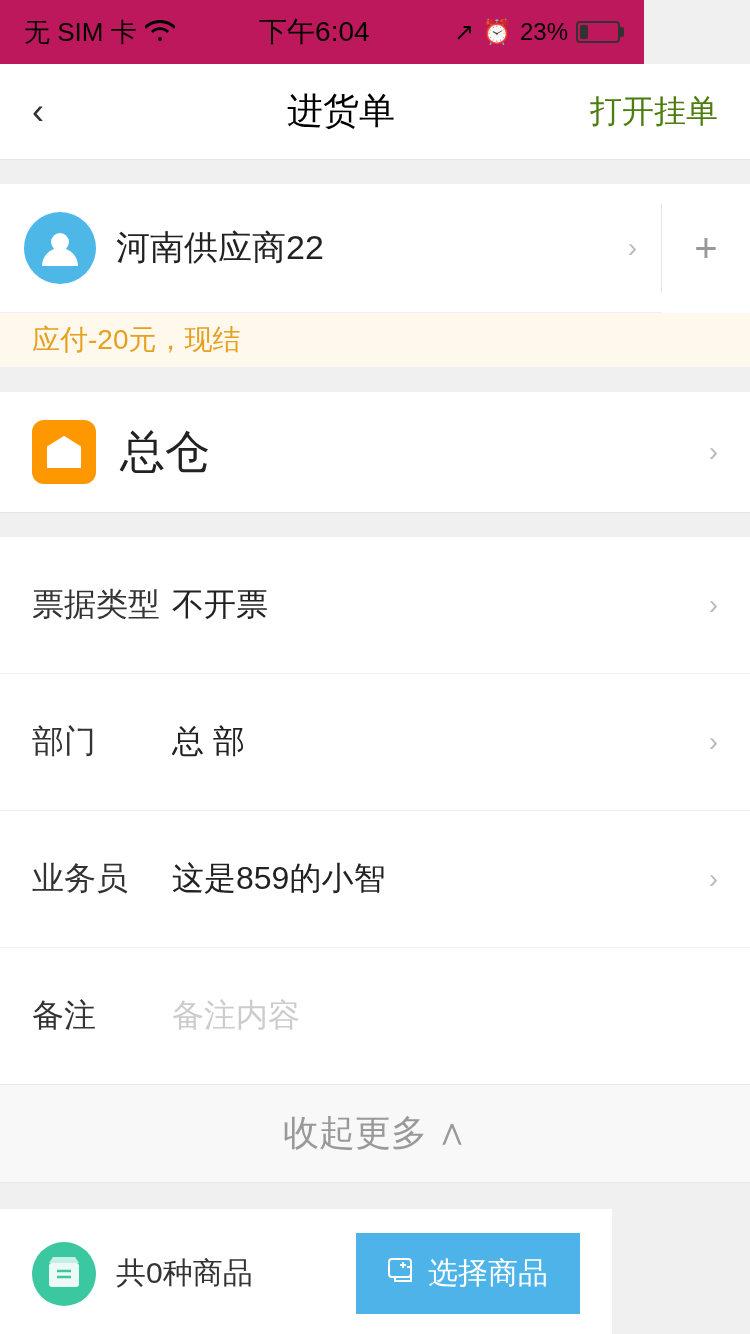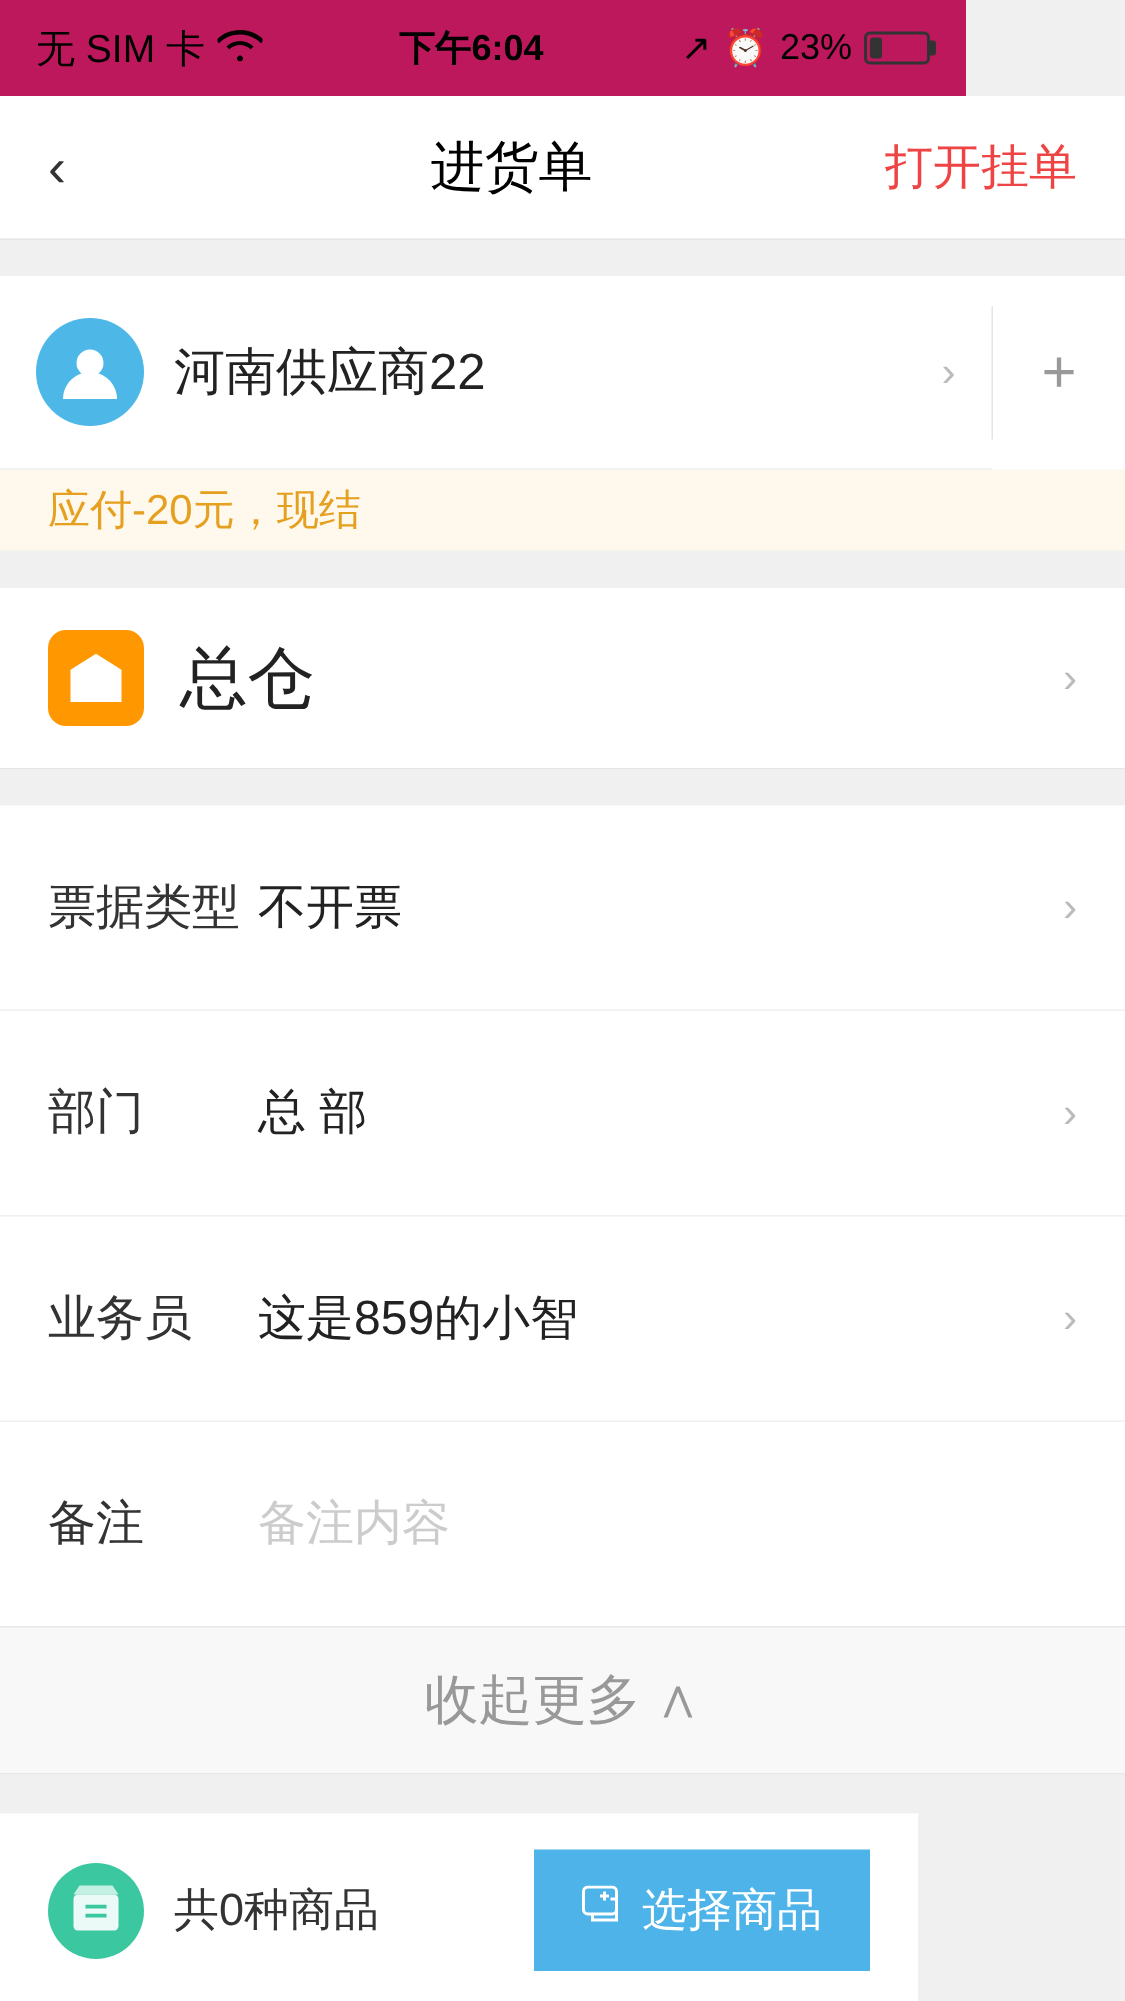--- a/index.html
+++ b/index.html
@@ -18,21 +18,21 @@
       height: 64px;
       background: #be185d;
       display: flex;
       align-items: center;
       justify-content: space-between;
       padding: 0 24px;
       font-size: 26px;
       color: #000;
     }
     .status-left { display: flex; align-items: center; gap: 8px; }
-    .status-center { font-weight: 700; font-size: 24px; }
+    .status-center { font-weight: 400; font-size: 28px; }
     .status-right { display: flex; align-items: center; gap: 8px; font-size: 24px; }
     .battery-icon {
       width: 44px; height: 22px;
       border: 2px solid #333;
       border-radius: 4px;
       position: relative;
       display: inline-flex;
       align-items: center;
       padding: 2px;
     }
@@ -71,21 +71,21 @@
       cursor: pointer;
       width: 60px;
     }
     .nav-title {
       font-size: 36px;
       font-weight: 500;
       color: #000;
     }
     .nav-action {
       font-size: 32px;
-      color: #ef4444;
+      color: #4d7c0f;
       cursor: pointer;
     }
 
     
     .section-gap {
       width: 750px;
       height: 24px;
       background: #f0f0f0;
     }
 

